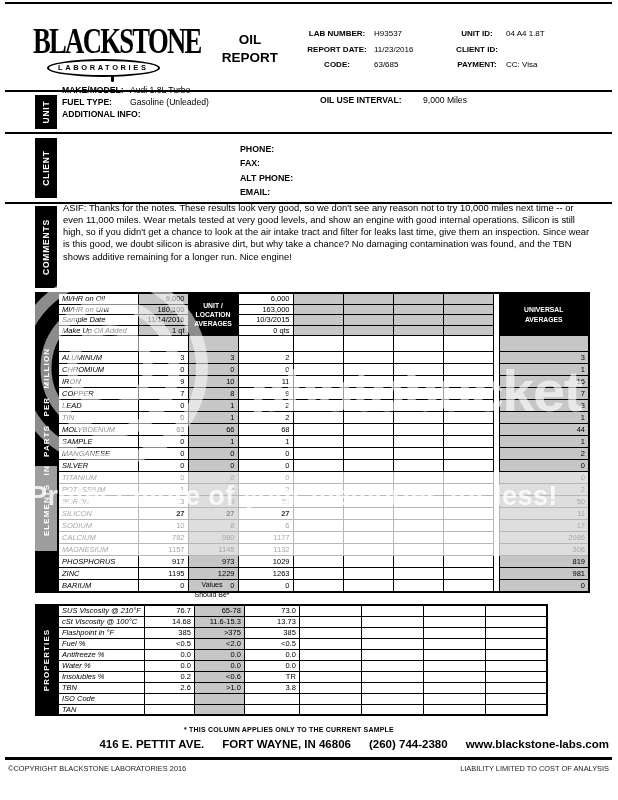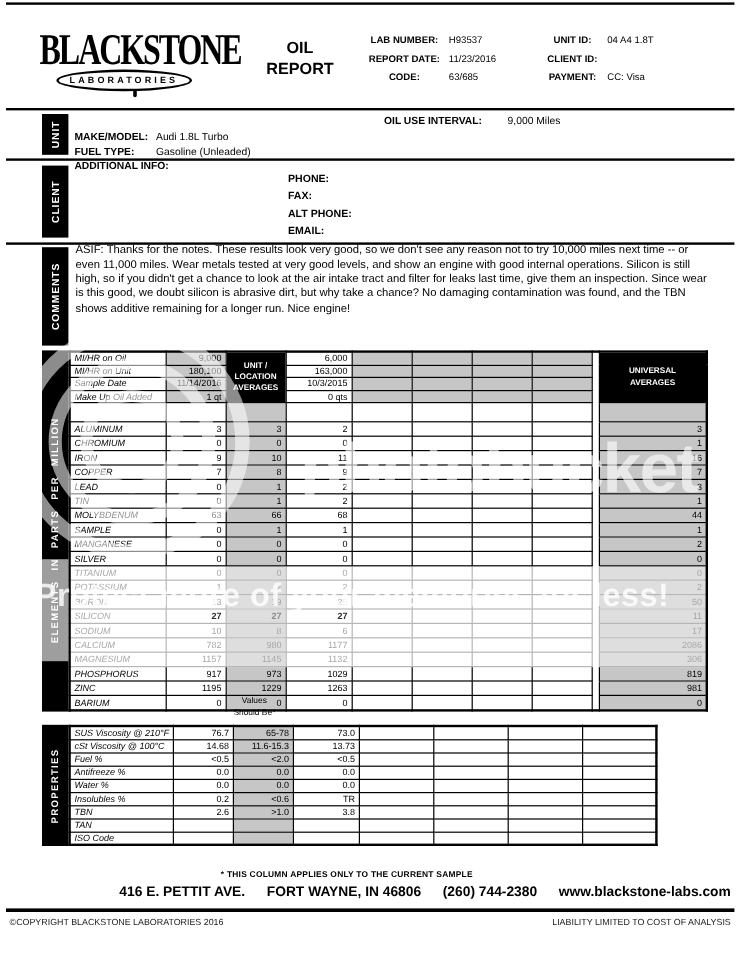--- a/index.html
+++ b/index.html
@@ -53,21 +53,21 @@
   
   .tab { position: absolute; left: 35px; width: 22px; background: #000; }
   .vt {
     position: absolute; top: 50%; left: 50%;
     transform: translate(-50%,-50%) rotate(-90deg);
     white-space: nowrap; color: #fff; font-weight: bold;
   }
   .tab .vt { font-size: 8.5px; letter-spacing: 0.8px; }
 
   
-  #unit-rows { left: 62px; top: 109px; font-size: 8.6px; line-height: 11.8px; }
+  #unit-rows { left: 62px; top: 85px; font-size: 8.6px; line-height: 11.8px; }
   #unit-right { left: 320px; top: 95px; font-size: 8.6px; line-height: 11.8px; }
   .frow { display: flex; white-space: nowrap; }
   .flabel { font-weight: bold; }
   #unit-rows .flabel { min-width: 68px; }
   #unit-right .flabel { min-width: 103px; }
   #client-rows { left: 240px; top: 142px; font-size: 8.8px; line-height: 14.4px; font-weight: bold; }
   #comments-text { left: 63px; top: 202px; width: 527px; font-size: 9.4px; line-height: 12.15px; }
 
   
   .tblwrap { position: absolute; left: 35px; display: flex; align-items: stretch; }
@@ -556,20 +556,30 @@
           <td class="c-name">cSt Viscosity @ 100°C</td>
           <td class="c-val">14.68</td>
           <td class="c-val gray">11.6-15.3</td>
           <td class="c-val">13.73</td>
           <td></td>
           <td></td>
           <td></td>
           <td></td>
         </tr>
         <tr class="prow">
+          <td class="c-name">Flashpoint in °F</td>
+          <td class="c-val">385</td>
+          <td class="c-val gray">&gt;375</td>
+          <td class="c-val">385</td>
+          <td></td>
+          <td></td>
+          <td></td>
+          <td></td>
+        </tr>
+        <tr class="prow">
           <td class="c-name">Fuel %</td>
           <td class="c-val">&lt;0.5</td>
           <td class="c-val gray">&lt;2.0</td>
           <td class="c-val">&lt;0.5</td>
           <td></td>
           <td></td>
           <td></td>
           <td></td>
         </tr>
         <tr class="prow">
@@ -606,31 +616,31 @@
           <td class="c-name">TBN</td>
           <td class="c-val">2.6</td>
           <td class="c-val gray">&gt;1.0</td>
           <td class="c-val">3.8</td>
           <td></td>
           <td></td>
           <td></td>
           <td></td>
         </tr>
         <tr class="prow">
-          <td class="c-name">TAN</td>
+          <td class="c-name">ISO Code</td>
           <td class="c-val"></td>
           <td class="c-val gray"></td>
           <td class="c-val"></td>
           <td></td>
           <td></td>
           <td></td>
           <td></td>
         </tr>
         <tr class="prow">
-          <td class="c-name">ISO Code</td>
+          <td class="c-name">TAN</td>
           <td class="c-val"></td>
           <td class="c-val gray"></td>
           <td class="c-val"></td>
           <td></td>
           <td></td>
           <td></td>
           <td></td>
         </tr>
       </tbody>
   </table>

